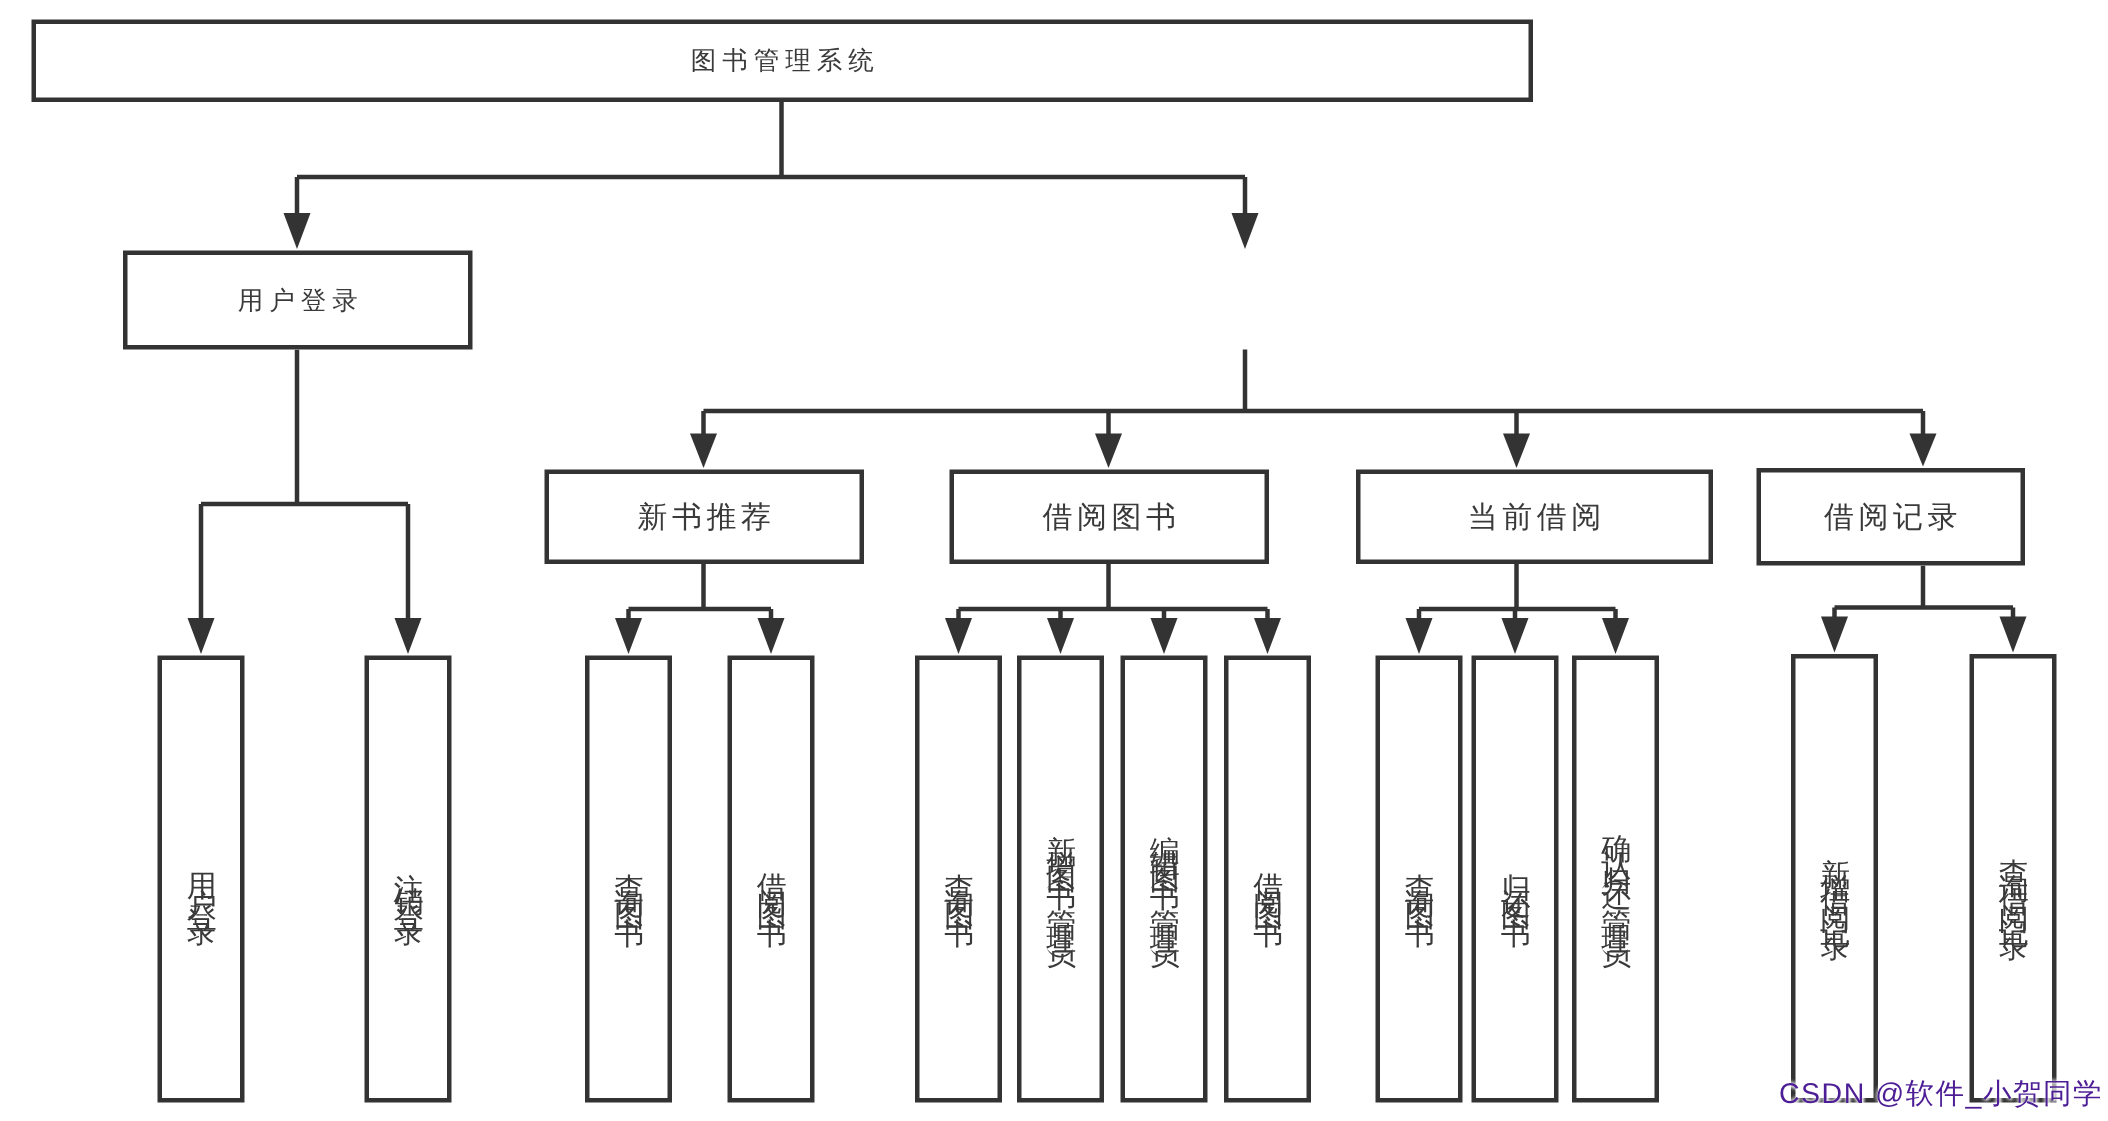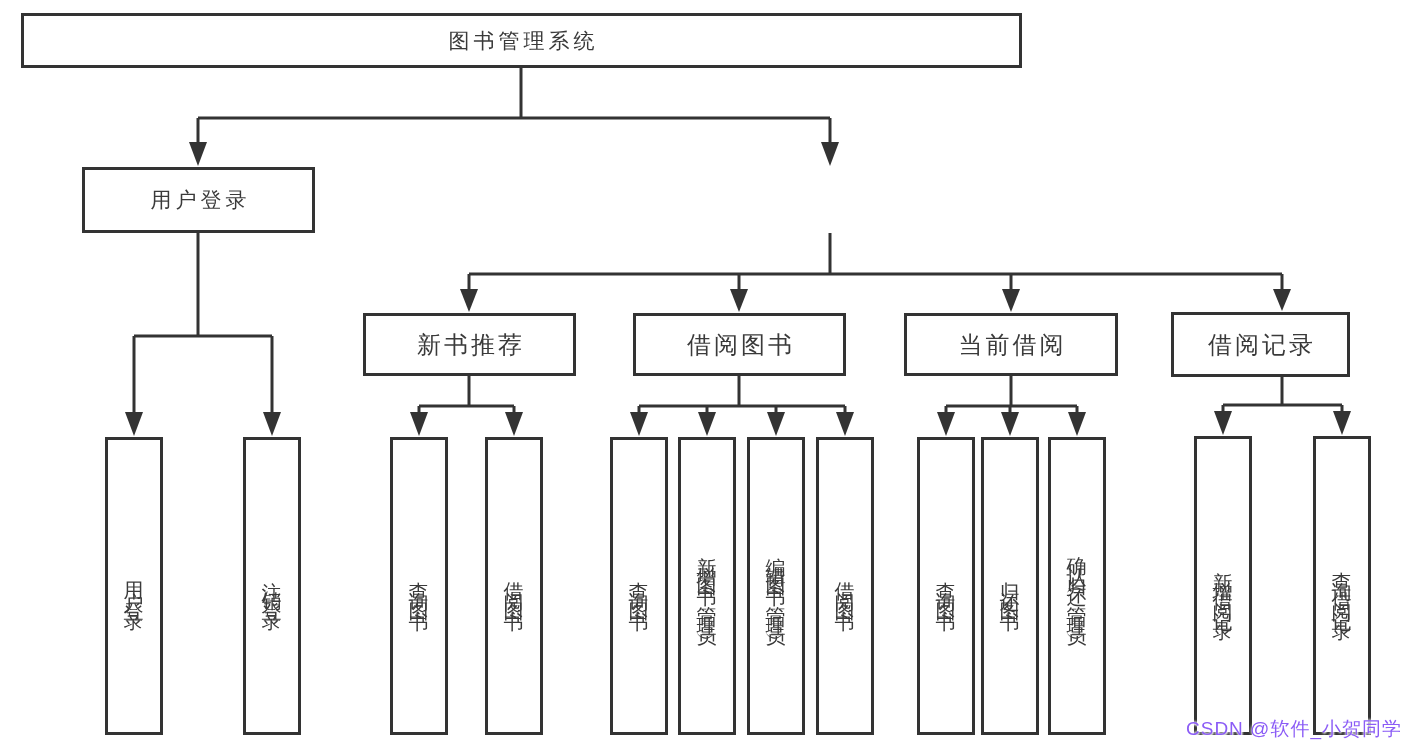--- a/index.html
+++ b/index.html
@@ -21,37 +21,37 @@
     position: absolute;
     box-sizing: border-box;
     border: 3px solid #333333;
     background: #ffffff;
     color: #3a3a3a;
     display: flex;
     align-items: center;
     justify-content: center;
     z-index: 1;
   }
-  .hnode { font-size: 21px; letter-spacing: 4px; text-indent: 4px; }
-  .l3node { font-size: 24px; letter-spacing: 3px; text-indent: 3px; }
+  .hnode { font-size: 17px; letter-spacing: 4px; text-indent: 4px; }
+  .l3node { font-size: 20px; letter-spacing: 3px; text-indent: 3px; }
   .vnode .vtext {
     writing-mode: vertical-rl;
     text-orientation: mixed;
     font-size: 20px;
     letter-spacing: 10px;
     line-height: 1;
   }
   #watermark {
     position: absolute;
     left: 1186px;
     top: 716px;
     z-index: 2;
     font-size: 19px;
     letter-spacing: 1px;
-    color: #8b5cf6;
+    color: #4c1d95;
     text-shadow: 0 0 3px #ffffff, 0 0 3px #ffffff, 1px 1px 2px #ffffff;
     white-space: nowrap;
   }
 </style>
 </head>
 <body>
 
 <div id="canvas">
 
   <svg class="wires" viewBox="0 0 1405 747">
@@ -127,21 +127,21 @@
   <div class="node hnode" style="left:82px;top:167px;width:233px;height:66px">
     <span>用户登录</span>
   </div>
 
   <div class="node l3node" style="left:363px;top:313px;width:213px;height:63px">
     <span>新书推荐</span>
   </div>
   <div class="node l3node" style="left:633px;top:313px;width:213px;height:63px">
     <span>借阅图书</span>
   </div>
-  <div class="node l3node" style="left:904px;top:313px;width:214px;height:63px">
+  <div class="node l3node" style="left:904px;top:313px;width:238px;height:63px">
     <span>当前借阅</span>
   </div>
   <div class="node l3node" style="left:1171px;top:312px;width:179px;height:65px">
     <span>借阅记录</span>
   </div>
 
   <div class="node vnode" style="left:105px;top:437px;width:58px;height:298px">
     <span class="vtext">用户登录</span>
   </div>
   <div class="node vnode" style="left:243px;top:437px;width:58px;height:298px">

